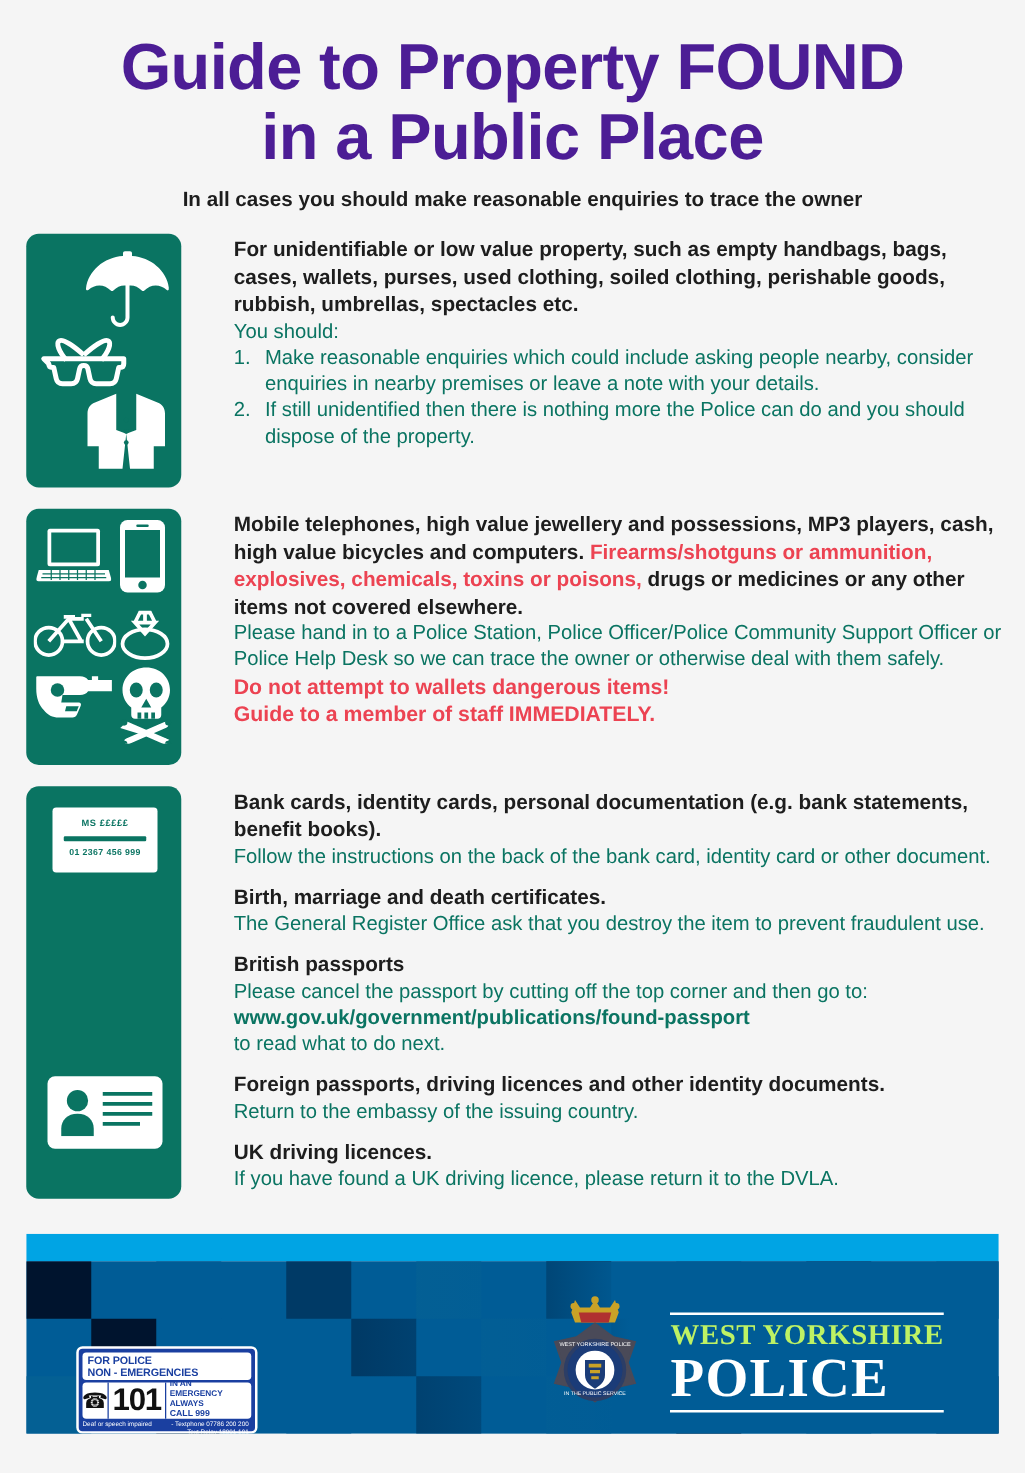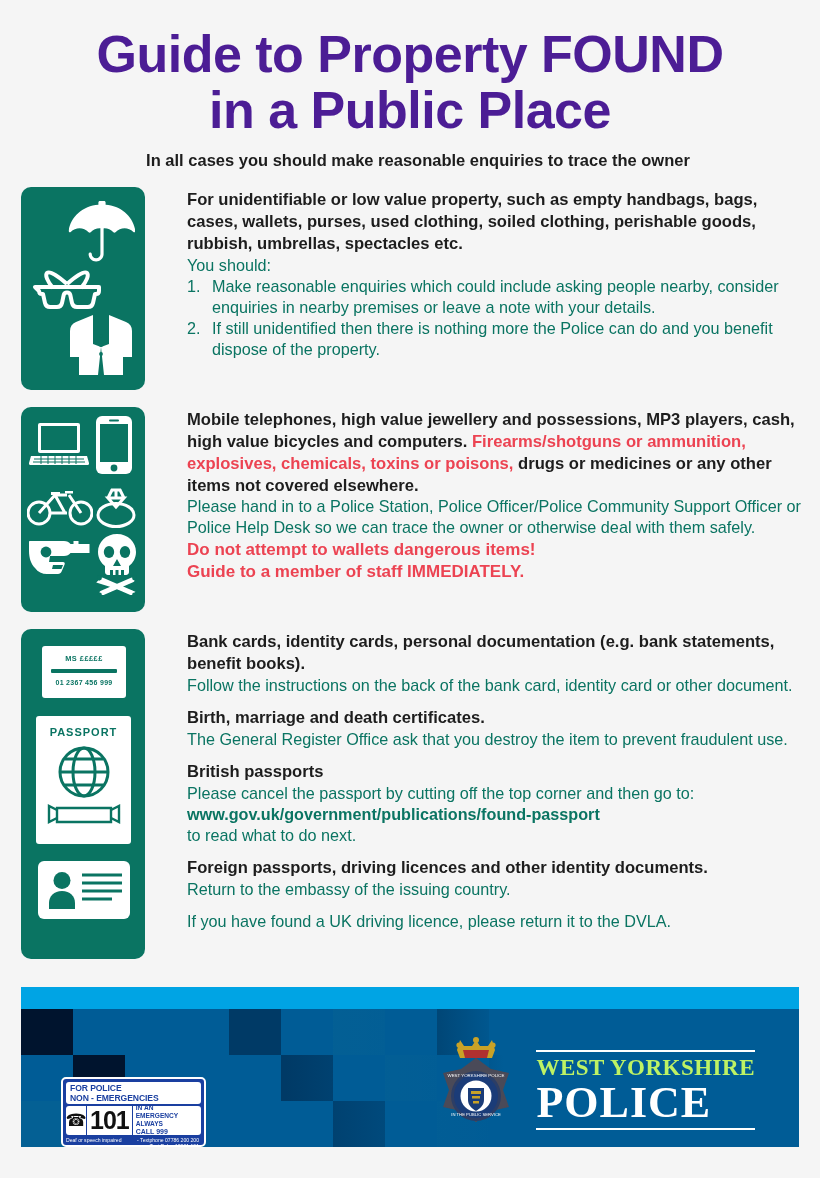--- a/index.html
+++ b/index.html
@@ -147,21 +147,21 @@
           <circle cx="33" cy="23" r="1.9" fill="#0a7462"></circle>
           <circle cx="33" cy="32" r="1.9" fill="#0a7462"></circle>
           <circle cx="33" cy="41" r="1.9" fill="#0a7462"></circle>
         </svg>
       </div>
       <div class="body">
         <div class="hd">For unidentifiable or low value property, such as empty handbags, bags, cases, wallets, purses, used clothing, soiled clothing, perishable goods, rubbish, umbrellas, spectacles etc.</div>
         <div class="gr">You should:</div>
         <ol class="steps">
           <li>Make reasonable enquiries which could include asking people nearby, consider enquiries in nearby premises or leave a note with your details.</li>
-          <li>If still unidentified then there is nothing more the Police can do and you benefit dispose of the property.</li>
+          <li>If still unidentified then there is nothing more the Police can do and you should dispose of the property.</li>
         </ol>
       </div>
     </div>
 
     <div class="section">
       <div class="panel panel-2">
         <svg class="art" style="left:8px; top:14px;" width="60" height="48" viewBox="0 0 60 48">
           <rect x="9" y="2" width="42" height="30" rx="2" fill="#fff"></rect>
           <rect x="12" y="5" width="36" height="24" fill="#0a7462"></rect>
           <path fill="#fff" d="M2 35h56l2 7c.3 1.2-.5 2-1.7 2H1.7C.5 44-.3 43.2 0 42z"></path>
@@ -224,36 +224,20 @@
 
     <div class="section">
       <div class="panel panel-3">
 
         <div class="doc bankcard">
           <div class="bc-name">MS £££££</div>
           <div class="bc-stripe"></div>
           <div class="bc-num">01 2367 456 999</div>
         </div>
 
-        <div class="doc passport">
-          <div class="pp-title">PASSPORT</div>
-          <svg style="display:block;margin:6px auto 0;" width="56" height="56" viewBox="0 0 56 56">
-            <g fill="none" stroke="#0a7462" stroke-width="3">
-              <circle cx="28" cy="28" r="24"></circle>
-              <ellipse cx="28" cy="28" rx="11" ry="24"></ellipse>
-              <path d="M4 28h48M8.5 15h39M8.5 41h39"></path>
-            </g>
-          </svg>
-          <svg style="display:block;margin:4px auto 0;" width="74" height="22" viewBox="0 0 74 22">
-            <g fill="none" stroke="#0a7462" stroke-width="2.4">
-              <path d="M10 4h54v14H10z"></path>
-              <path d="M10 6 2 2v16l8-4M64 6l8-4v16l-8-4"></path>
-            </g>
-          </svg>
-        </div>
 
         <div class="doc idcard">
           <svg style="position:absolute;left:9px;top:10px;" width="30" height="38" viewBox="0 0 30 38">
             <circle cx="15" cy="9.5" r="8.5" fill="#0a7462"></circle>
             <path fill="#0a7462" d="M15 20c-8 0-13 5-13 12v6h26v-6c0-7-5-12-13-12z"></path>
           </svg>
           <svg style="position:absolute;left:44px;top:12px;" width="40" height="34" viewBox="0 0 40 34">
             <g stroke="#0a7462" stroke-width="3">
               <path d="M0 2h40M0 10h40M0 18h40M0 26h30"></path>
             </g>
@@ -273,20 +257,21 @@
         <div class="hd">British passports</div>
         <div class="gr">Please cancel the passport by cutting off the top corner and then go to:</div>
         <div class="gb">www.gov.uk/government/publications/found-passport</div>
         <div class="gr">to read what to do next.</div>
         <div class="sp"></div>
 
         <div class="hd">Foreign passports, driving licences and other identity documents.</div>
         <div class="gr">Return to the embassy of the issuing country.</div>
         <div class="sp"></div>
 
+        <div class="hd">UK driving licences.</div>
         <div class="gr">If you have found a UK driving licence, please return it to the DVLA.</div>
       </div>
     </div>
   </div>
 
   <div class="footer">
     <div class="topbar"></div>
     <div class="checker">
       <div id="sq-host">
           <div class="sq" style="left: 0px; top: 0px; background: rgb(0, 20, 46);"></div>

